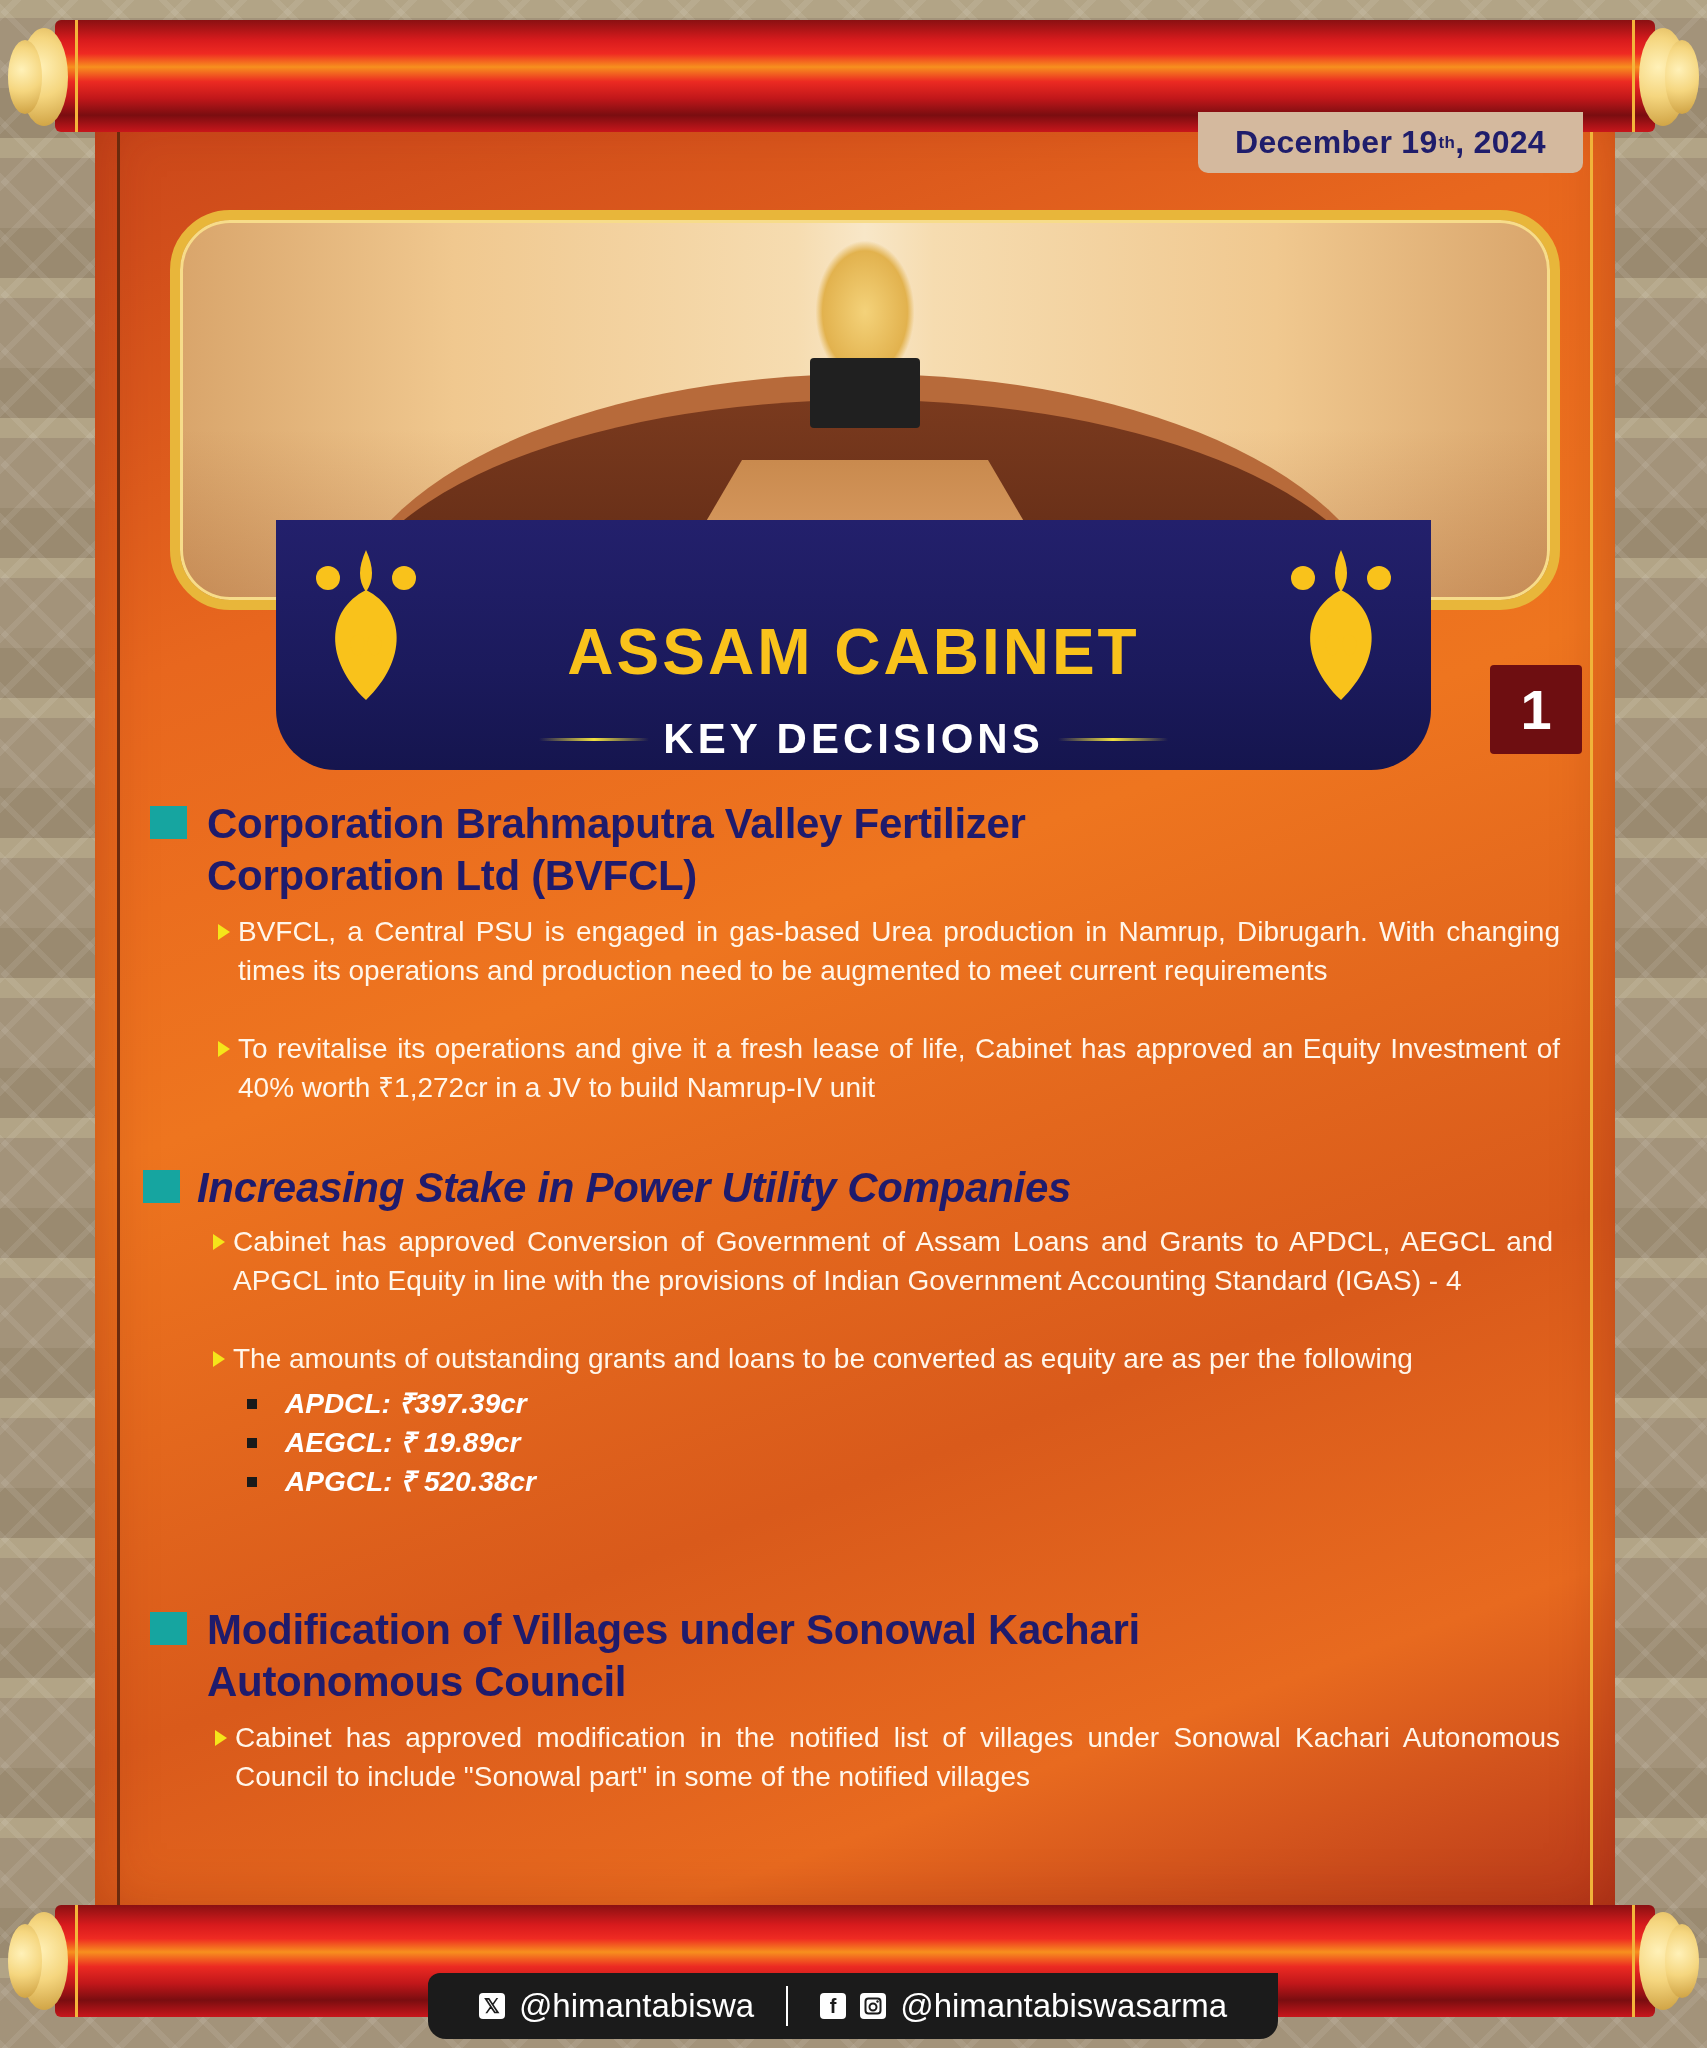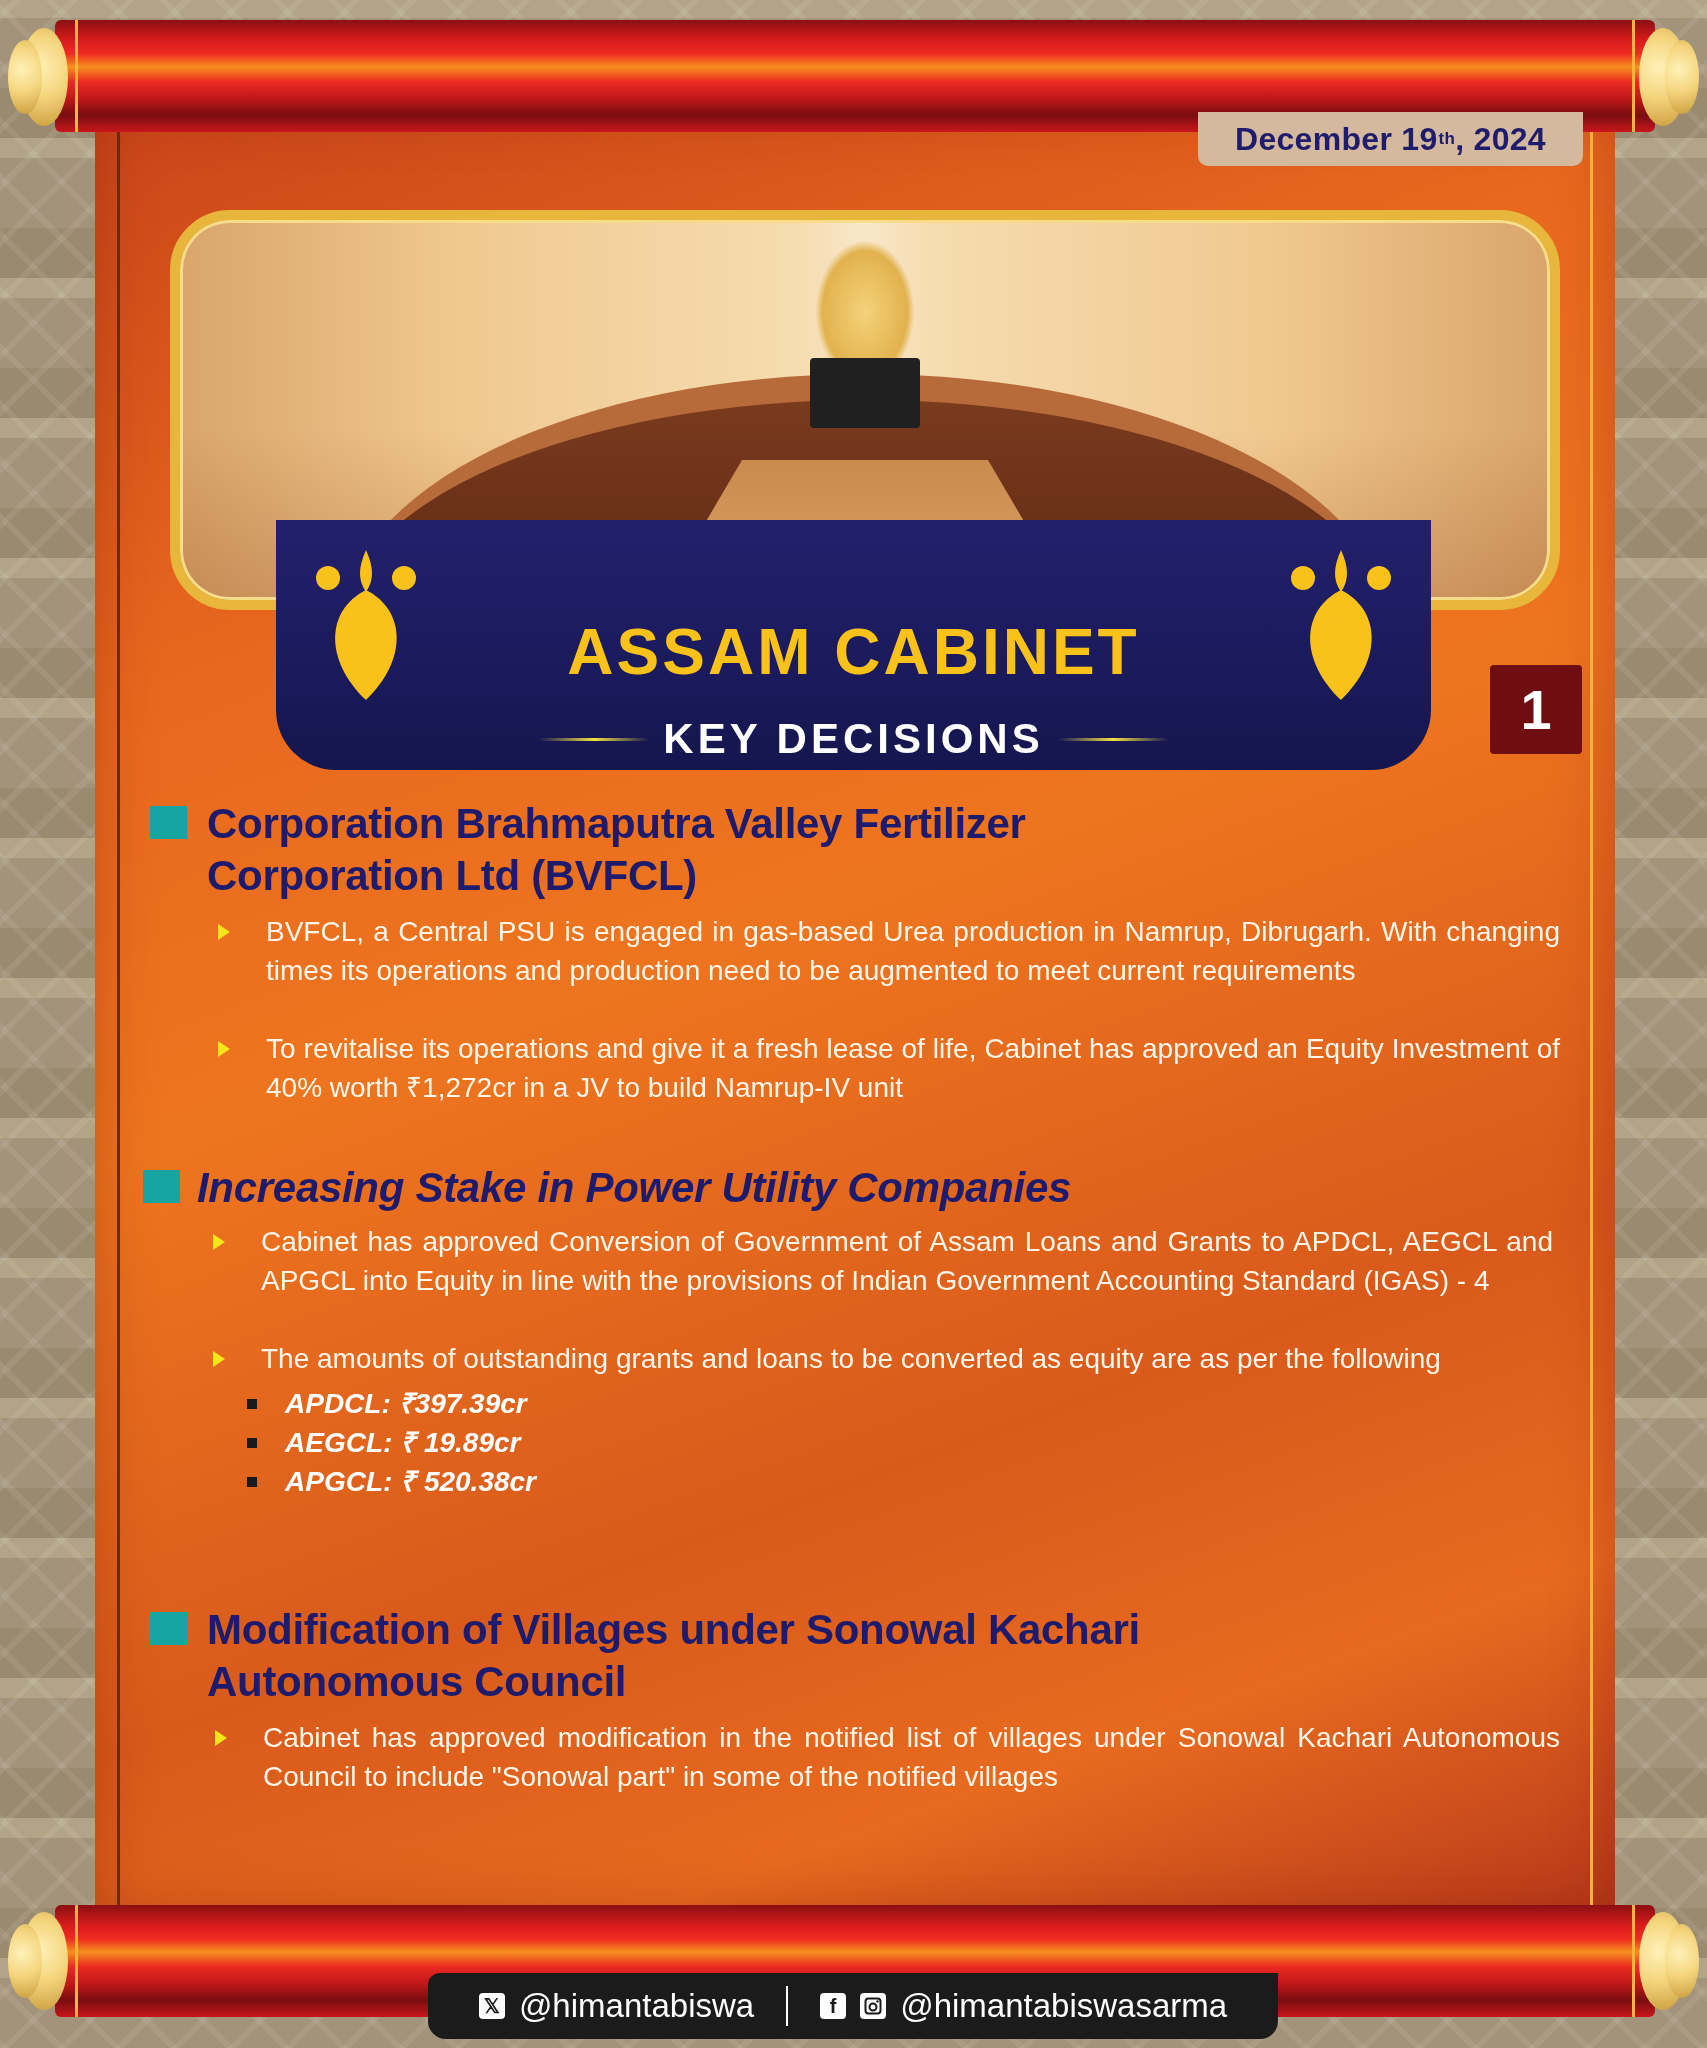--- a/index.html
+++ b/index.html
@@ -25,21 +25,21 @@
     border-radius:6px;}
   .roller.top{top:20px;}
   .roller.bottom{top:1905px;}
   .roller .gold-band{position:absolute;top:0;bottom:0;width:3px;background:#f4b53a;}
   .roller .gold-band.l{left:20px;}
   .roller .gold-band.r{right:20px;}
   .cap{position:absolute;width:48px;height:98px;border-radius:50% / 50%;
     background:radial-gradient(circle at 40% 40%,#fff1b8 0%,#f5d67f 45%,#c99a3a 100%);}
 
   
-  .date-badge{position:absolute;left:1198px;top:112px;width:385px;height:54px;
+  .date-badge{position:absolute;left:1198px;top:112px;width:385px;height:61px;
     background:#d4b99e;border-radius:0 0 10px 10px;
     color:#1f1d6b;font-weight:bold;font-size:32px;
     display:flex;align-items:center;justify-content:center;letter-spacing:0.3px;}
   .date-badge sup{font-size:17px;margin-left:1px;}
 
   
   .photo-wrap{position:absolute;left:150px;top:200px;width:1410px;height:420px;}
   .photo-frame{position:absolute;left:20px;top:10px;width:1370px;height:380px;
     border-radius:60px;border:10px solid #e8b63a;
     background:
@@ -68,21 +68,21 @@
   .motif.l{left:30px;} .motif.r{right:30px;}
 
   .page-num{position:absolute;left:1490px;top:665px;width:92px;height:89px;background:#6e0e11;border-radius:4px;
     color:#fff;font-weight:bold;font-size:56px;display:flex;align-items:center;justify-content:center;}
 
   
   .section{position:absolute;left:150px;width:1410px;}
   .sec-head{display:flex;align-items:flex-start;}
   .sec-marker{width:37px;height:33px;background:#16a5a0;flex:none;margin-top:8px;}
   .sec-title{color:#1f1b6c;font-weight:bold;font-size:42px;line-height:52px;margin-left:20px;letter-spacing:-0.3px;}
-  .bullet{display:flex;align-items:flex-start;color:#fff6ea;font-size:28px;line-height:39px;text-align:justify;gap:28px;}
+  .bullet{display:flex;align-items:flex-start;color:#fff6ea;font-size:28px;line-height:39px;text-align:justify;}
   .bullet .tri{flex:none;width:0;height:0;border-top:8px solid transparent;border-bottom:8px solid transparent;
     border-left:12px solid #f5e51a;margin-top:12px;margin-right:8px;}
   .bullet .btext{flex:1;}
   .sub-list{margin-left:130px;margin-top:6px;font-weight:bold;}
   .sub-item{display:flex;align-items:center;color:#fff;font-style:italic;font-size:28px;line-height:39px;}
   .sub-item .sq{width:10px;height:10px;background:#1a1a1a;margin-right:28px;flex:none;}
 
   
   .social{position:absolute;left:428px;top:1973px;width:850px;height:66px;background:#1b1b1b;border-radius:0 0 0 18px;
     display:flex;align-items:center;justify-content:center;color:#fff;font-size:33px;gap:14px;

